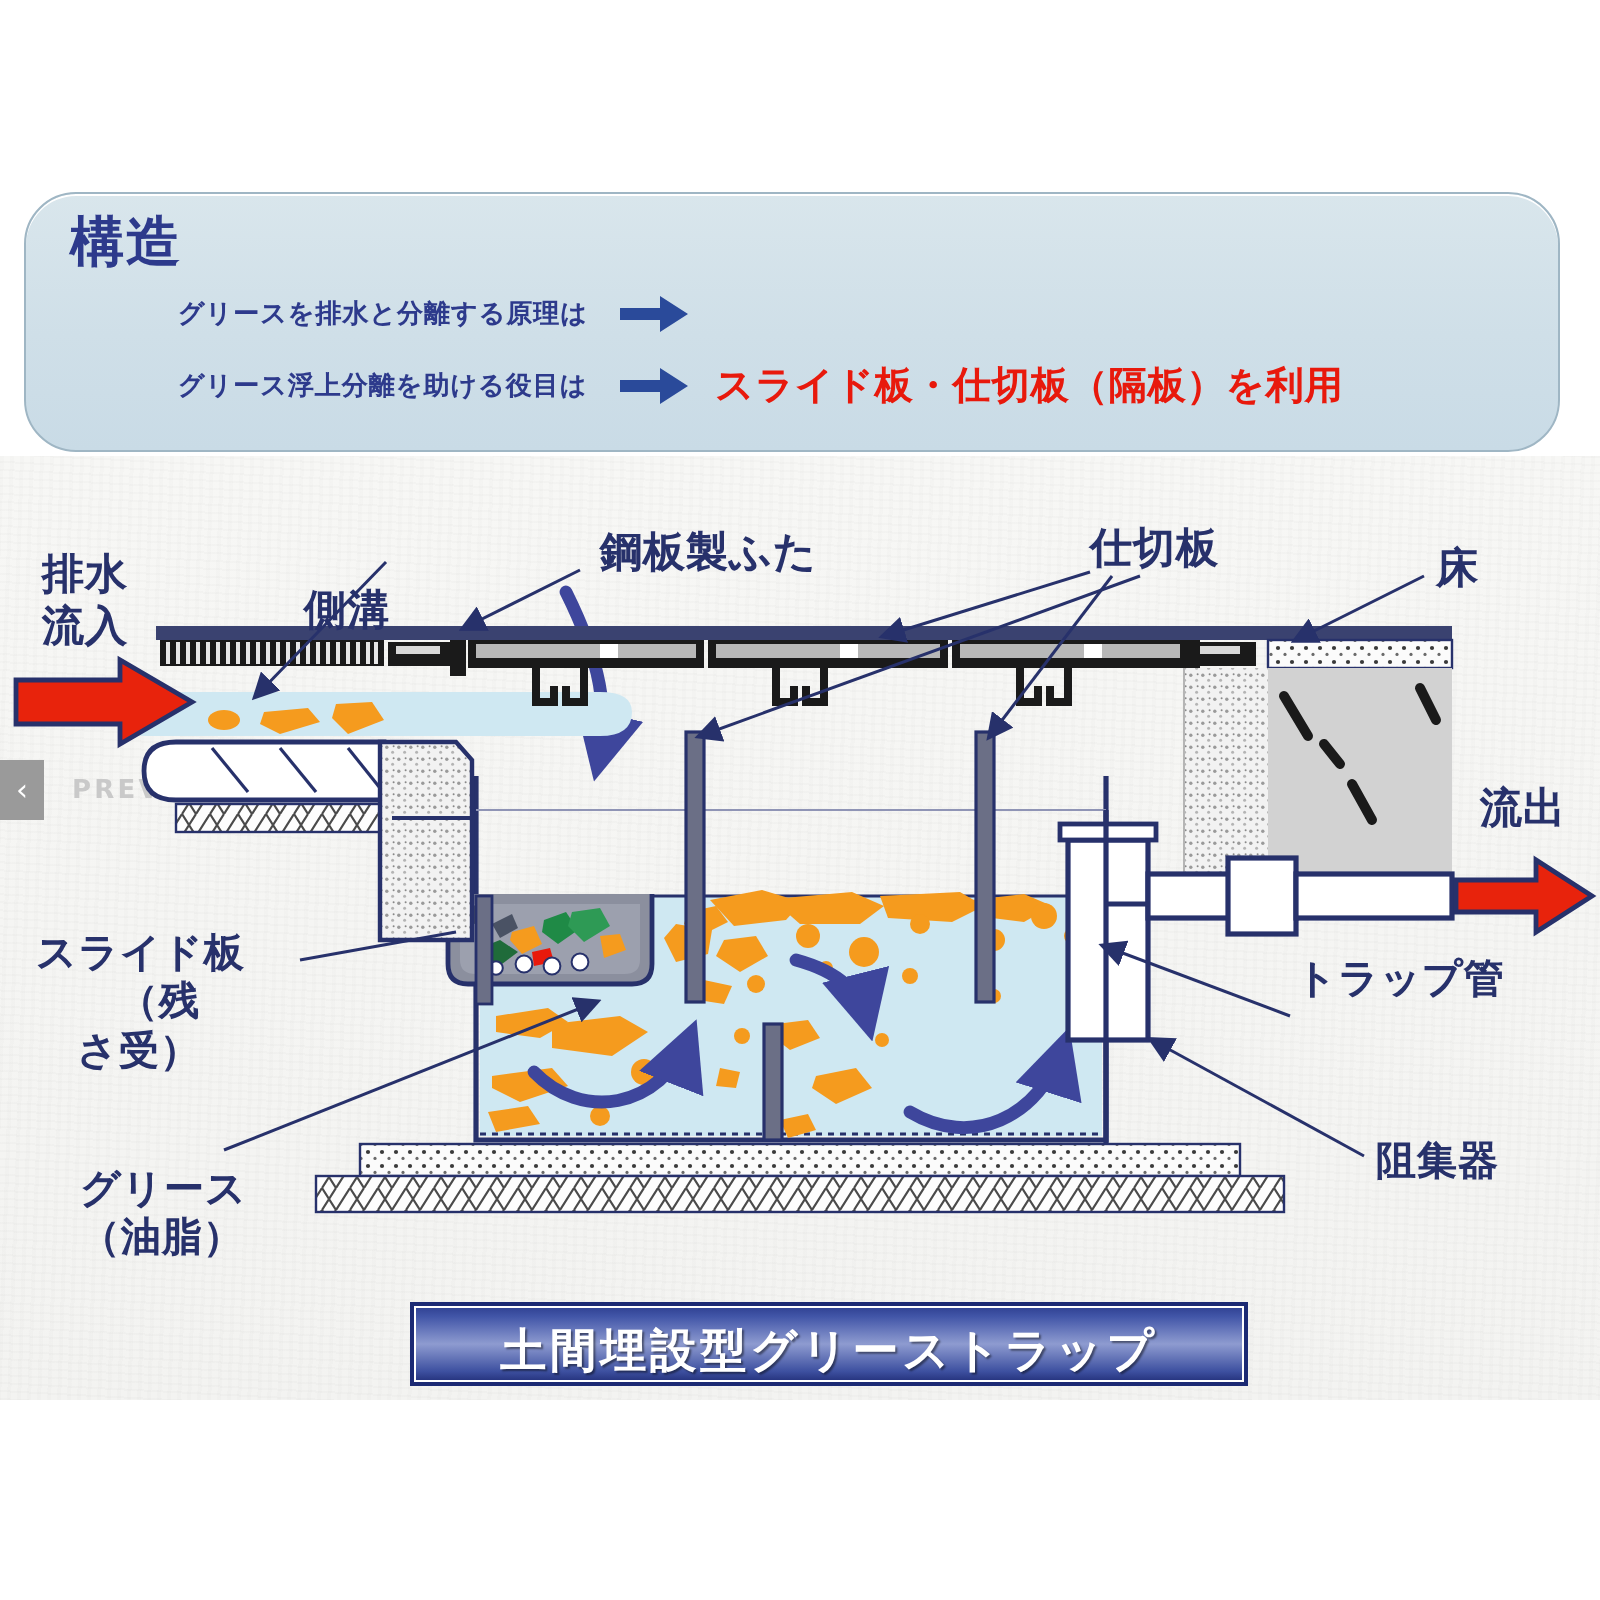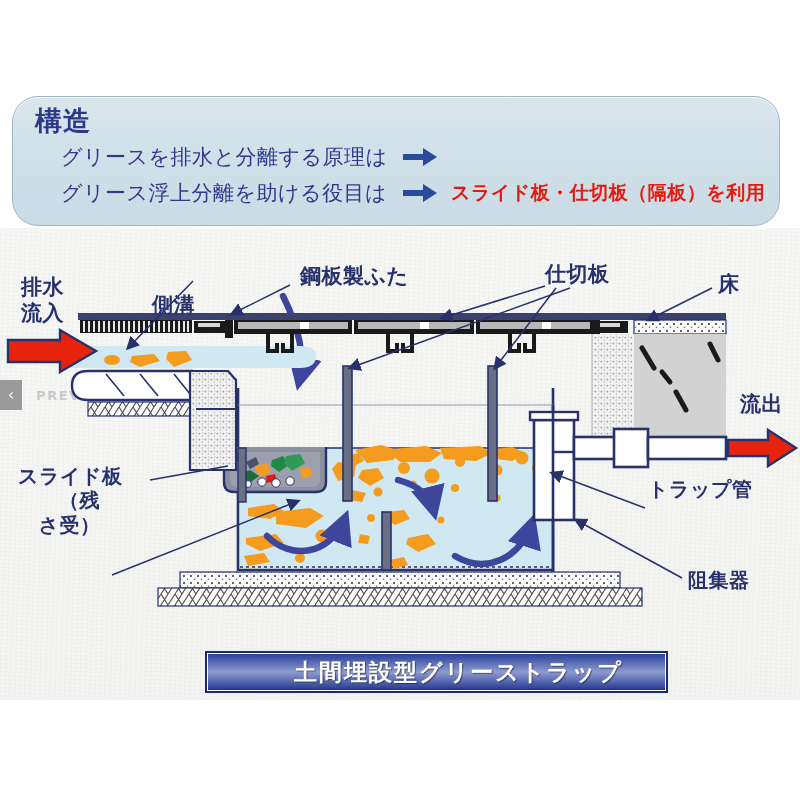--- a/index.html
+++ b/index.html
@@ -31,21 +31,21 @@
     box-shadow:0 1px 0 #ffffff inset;
   }
   .hdr-title{
     position:absolute;left:22px;top:6px;
     font-size:27px;font-weight:bold;color:#2d3a8c;
     letter-spacing:1px;
   }
   .hdr-row{position:absolute;height:30px;display:flex;align-items:center;}
   .hdr-row.r1{left:48px;top:45px;}
   .hdr-row.r2{left:48px;top:81px;justify-content:space-between;}
-  .hdr-q{font-size:21px;font-weight:normal;color:#2d3a8c;letter-spacing:0.5px;white-space:nowrap;}
+  .hdr-q{font-size:13px;font-weight:bold;color:#2d3a8c;letter-spacing:0.5px;white-space:nowrap;margin-left:28px;}
   .hdr-arrow{margin:0 14px 0 16px;display:block;}
   .hdr-a{font-size:19px;font-weight:bold;color:#e8190c;letter-spacing:0.5px;white-space:nowrap;}
 
   
   .prev-wrap{position:absolute;left:0px;top:380px;height:30px;display:flex;align-items:center;}
   .prev-chev{
     width:22px;height:30px;background:#9a9a9a;color:#ffffff;
     display:flex;align-items:center;justify-content:center;font-size:15px;
   }
   .prev-lbl{margin-left:14px;font-size:13px;font-weight:bold;color:#c9c9c9;letter-spacing:1.6px;}
@@ -54,21 +54,21 @@
   .lbl{position:absolute;color:#27316b;font-weight:bold;letter-spacing:0.5px;white-space:pre;line-height:1.22;}
   .lbl.sz20{font-size:20px;}
   .lbl.sz21{font-size:21px;}
 
   
   .cap{
     position:absolute;left:205px;top:651px;width:415px;height:38px;
     background:linear-gradient(180deg,#2e3f90 0%,#4256a8 14%,#8e9bd0 50%,#3d50a0 86%,#23307a 100%);
     border:2px solid #1c2a74;
     box-shadow:0 0 0 1px #ffffff inset;
-    display:flex;align-items:center;justify-content:center;padding-left:44px;
+    display:flex;align-items:flex-end;justify-content:center;
   }
   .cap-txt{
     font-size:23px;font-weight:bold;color:#ffffff;letter-spacing:2px;
     text-shadow:1px 1px 1px rgba(0,0,0,.45);
   }
   svg{display:block;}
 </style>
 </head>
 <body>
 
@@ -349,20 +349,22 @@
   <div class="lbl sz21" style="left:21px;top:275px;">排水
 流入</div>
   <div class="lbl sz21" style="left:152px;top:264px;margin-top:29px;">側溝</div>
   <div class="lbl sz21" style="left:300px;top:264px;">鋼板製ふた</div>
   <div class="lbl sz21" style="left:545px;top:262px;">仕切板</div>
   <div class="lbl sz21" style="left:718px;top:272px;">床</div>
   <div class="lbl sz21" style="left:740px;top:392px;">流出</div>
   <div class="lbl sz20" style="left:18px;top:464px;">スライド板
 　　（残
 　さ受）</div>
+  <div class="lbl sz20" style="left:40px;top:582px;">グリース
+（油脂）</div>
   <div class="lbl sz20" style="left:648px;top:477px;">トラップ管</div>
   <div class="lbl sz20" style="left:688px;top:568px;">阻集器</div>
 
   <div class="cap">
     <span class="cap-txt">土間埋設型グリーストラップ</span>
   </div>
 
 </div>
 
 </body></html>

